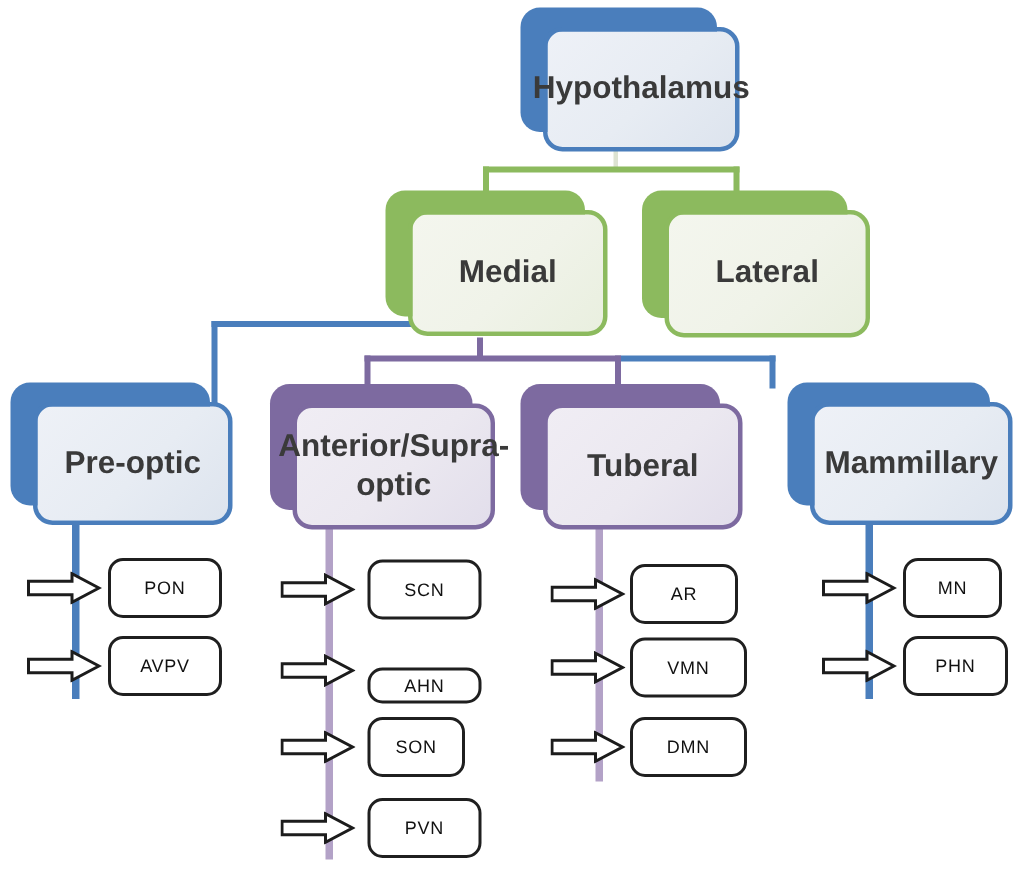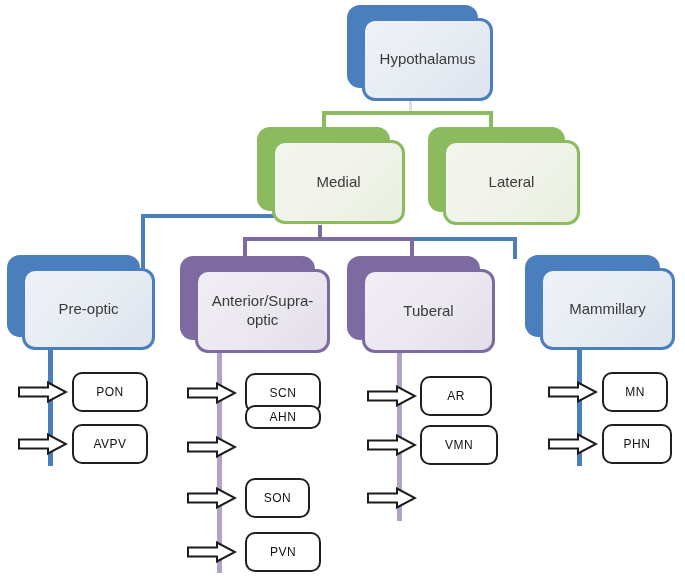--- a/index.html
+++ b/index.html
@@ -10,21 +10,21 @@
   
   .node{position:absolute;}
   .node .back{
     position:absolute;left:-15px;top:-13px;width:100%;height:100%;
     border-radius:13px;
   }
   .node .front{
     position:absolute;left:0;top:0;width:100%;height:100%;
     border-radius:13px;box-sizing:border-box;
     display:flex;align-items:center;justify-content:center;text-align:center;
-    font-size:15px;color:#3a3a3a;line-height:1.25;padding:4px 10px;
+    font-size:21px;color:#3a3a3a;line-height:1.25;padding:4px 10px;font-weight:bold;
   }
   .node.blue .back{background:#4a7ebc;}
   .node.blue .front{border:3px solid #4a7ebc;background:linear-gradient(135deg,#eef1f7 0%,#e7ecf3 55%,#dde4ee 100%);}
   .node.green .back{background:#8cba5e;}
   .node.green .front{border:3px solid #8cba5e;background:linear-gradient(135deg,#f4f6ee 0%,#f0f3e9 55%,#e9efdf 100%);text-align:right;}
   .node.purple .back{background:#7d6aa0;}
   .node.purple .front{border:3px solid #7d6aa0;background:linear-gradient(135deg,#f0edf4 0%,#ebe8f0 55%,#e2deeb 100%);}
 
   .conn{position:absolute;}
   .conn.blue{background:#4a7ebc;}
@@ -130,21 +130,21 @@
 
   <svg class="arrow" style="left:187px;top:382px;" width="50" height="22" viewBox="0 0 50 22">
       <polygon points="1,6.5 30,6.5 30,1.5 48,11 30,20.5 30,15.5 1,15.5" fill="#ffffff" stroke="#1c1c1c" stroke-width="2"></polygon>
     </svg>
   <div class="leaf" style="left:245px;top:373px;width:76px;height:40px;">
     <span>SCN</span>
   </div>
   <svg class="arrow" style="left:187px;top:436px;" width="50" height="22" viewBox="0 0 50 22">
       <polygon points="1,6.5 30,6.5 30,1.5 48,11 30,20.5 30,15.5 1,15.5" fill="#ffffff" stroke="#1c1c1c" stroke-width="2"></polygon>
     </svg>
-  <div class="leaf" style="left:245px;top:405px;width:76px;height:24px;">
+  <div class="leaf" style="left:245px;top:445px;width:76px;height:24px;">
     <span>AHN</span>
   </div>
   <svg class="arrow" style="left:187px;top:487px;" width="50" height="22" viewBox="0 0 50 22">
       <polygon points="1,6.5 30,6.5 30,1.5 48,11 30,20.5 30,15.5 1,15.5" fill="#ffffff" stroke="#1c1c1c" stroke-width="2"></polygon>
     </svg>
   <div class="leaf" style="left:245px;top:478px;width:65px;height:40px;">
     <span>SON</span>
   </div>
   <svg class="arrow" style="left:187px;top:541px;" width="50" height="22" viewBox="0 0 50 22">
       <polygon points="1,6.5 30,6.5 30,1.5 48,11 30,20.5 30,15.5 1,15.5" fill="#ffffff" stroke="#1c1c1c" stroke-width="2"></polygon>
@@ -161,20 +161,23 @@
   </div>
   <svg class="arrow" style="left:367px;top:434px;" width="50" height="22" viewBox="0 0 50 22">
       <polygon points="1,6.5 30,6.5 30,1.5 48,11 30,20.5 30,15.5 1,15.5" fill="#ffffff" stroke="#1c1c1c" stroke-width="2"></polygon>
     </svg>
   <div class="leaf" style="left:420px;top:425px;width:78px;height:40px;">
     <span>VMN</span>
   </div>
   <svg class="arrow" style="left:367px;top:487px;" width="50" height="22" viewBox="0 0 50 22">
       <polygon points="1,6.5 30,6.5 30,1.5 48,11 30,20.5 30,15.5 1,15.5" fill="#ffffff" stroke="#1c1c1c" stroke-width="2"></polygon>
     </svg>
+  <div class="leaf" style="left:420px;top:478px;width:78px;height:40px;">
+    <span>DMN</span>
+  </div>
 
   <svg class="arrow" style="left:548px;top:381px;" width="50" height="22" viewBox="0 0 50 22">
       <polygon points="1,6.5 30,6.5 30,1.5 48,11 30,20.5 30,15.5 1,15.5" fill="#ffffff" stroke="#1c1c1c" stroke-width="2"></polygon>
     </svg>
   <div class="leaf" style="left:602px;top:372px;width:66px;height:40px;">
     <span>MN</span>
   </div>
   <svg class="arrow" style="left:548px;top:433px;" width="50" height="22" viewBox="0 0 50 22">
       <polygon points="1,6.5 30,6.5 30,1.5 48,11 30,20.5 30,15.5 1,15.5" fill="#ffffff" stroke="#1c1c1c" stroke-width="2"></polygon>
     </svg>

